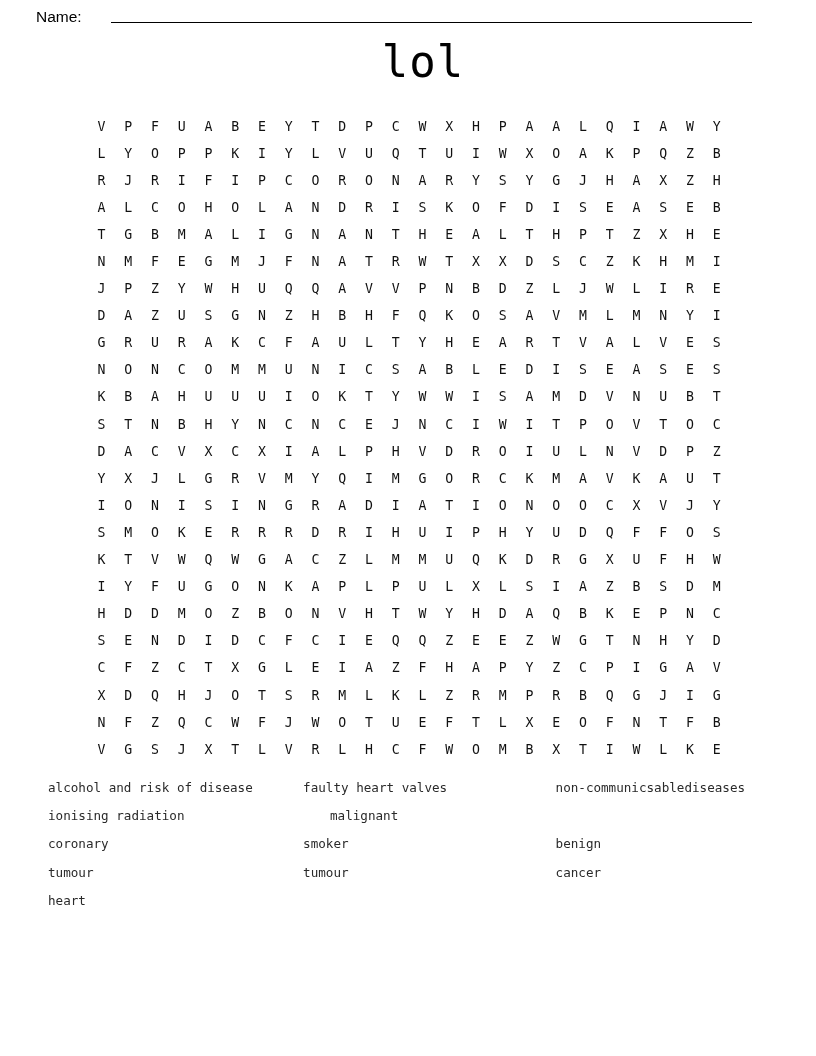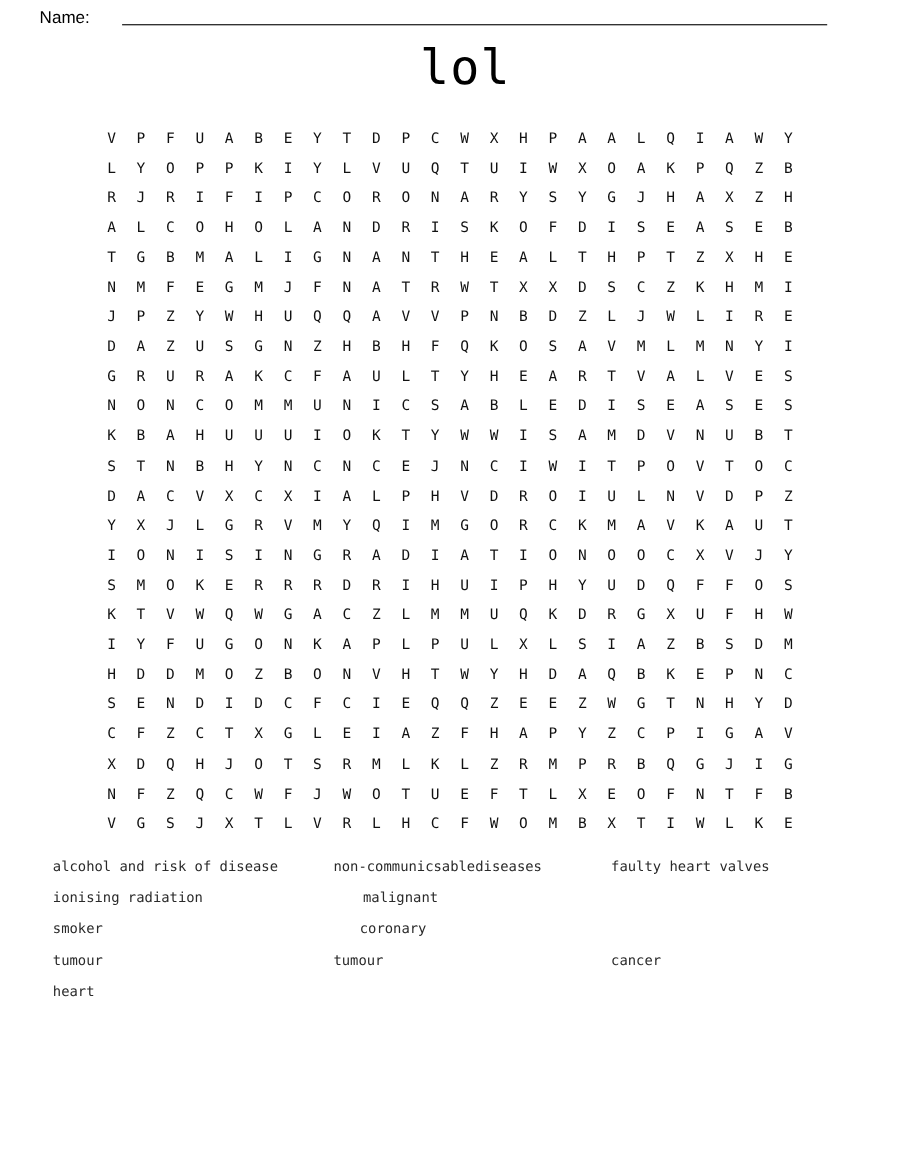--- a/index.html
+++ b/index.html
@@ -738,30 +738,31 @@
       <span class="grid-cell">W</span>
       <span class="grid-cell">L</span>
       <span class="grid-cell">K</span>
       <span class="grid-cell">E</span>
     </div>
   </div>
 
 <div id="word-list">
     <div class="word-row">
       <span class="word-cell col0">alcohol and risk of disease</span>
+      <span class="word-cell col2">faulty heart valves</span>
       <span class="word-cell col1">non-communicsablediseases</span>
-      <span class="word-cell col2">faulty heart valves</span>
     </div>
     <div class="word-row">
       <span class="word-cell col0">ionising radiation</span>
       <span class="word-cell col1">malignant</span>
     </div>
     <div class="word-row">
+      <span class="word-cell col0">coronary</span>
       <span class="word-cell col1">smoker</span>
-      <span class="word-cell col0">coronary</span>
+      <span class="word-cell col2">benign</span>
     </div>
     <div class="word-row">
       <span class="word-cell col0">tumour</span>
       <span class="word-cell col1">tumour</span>
       <span class="word-cell col2">cancer</span>
     </div>
     <div class="word-row">
       <span class="word-cell col0">heart</span>
       <span class="word-cell col1"></span>
       <span class="word-cell col2"></span>

